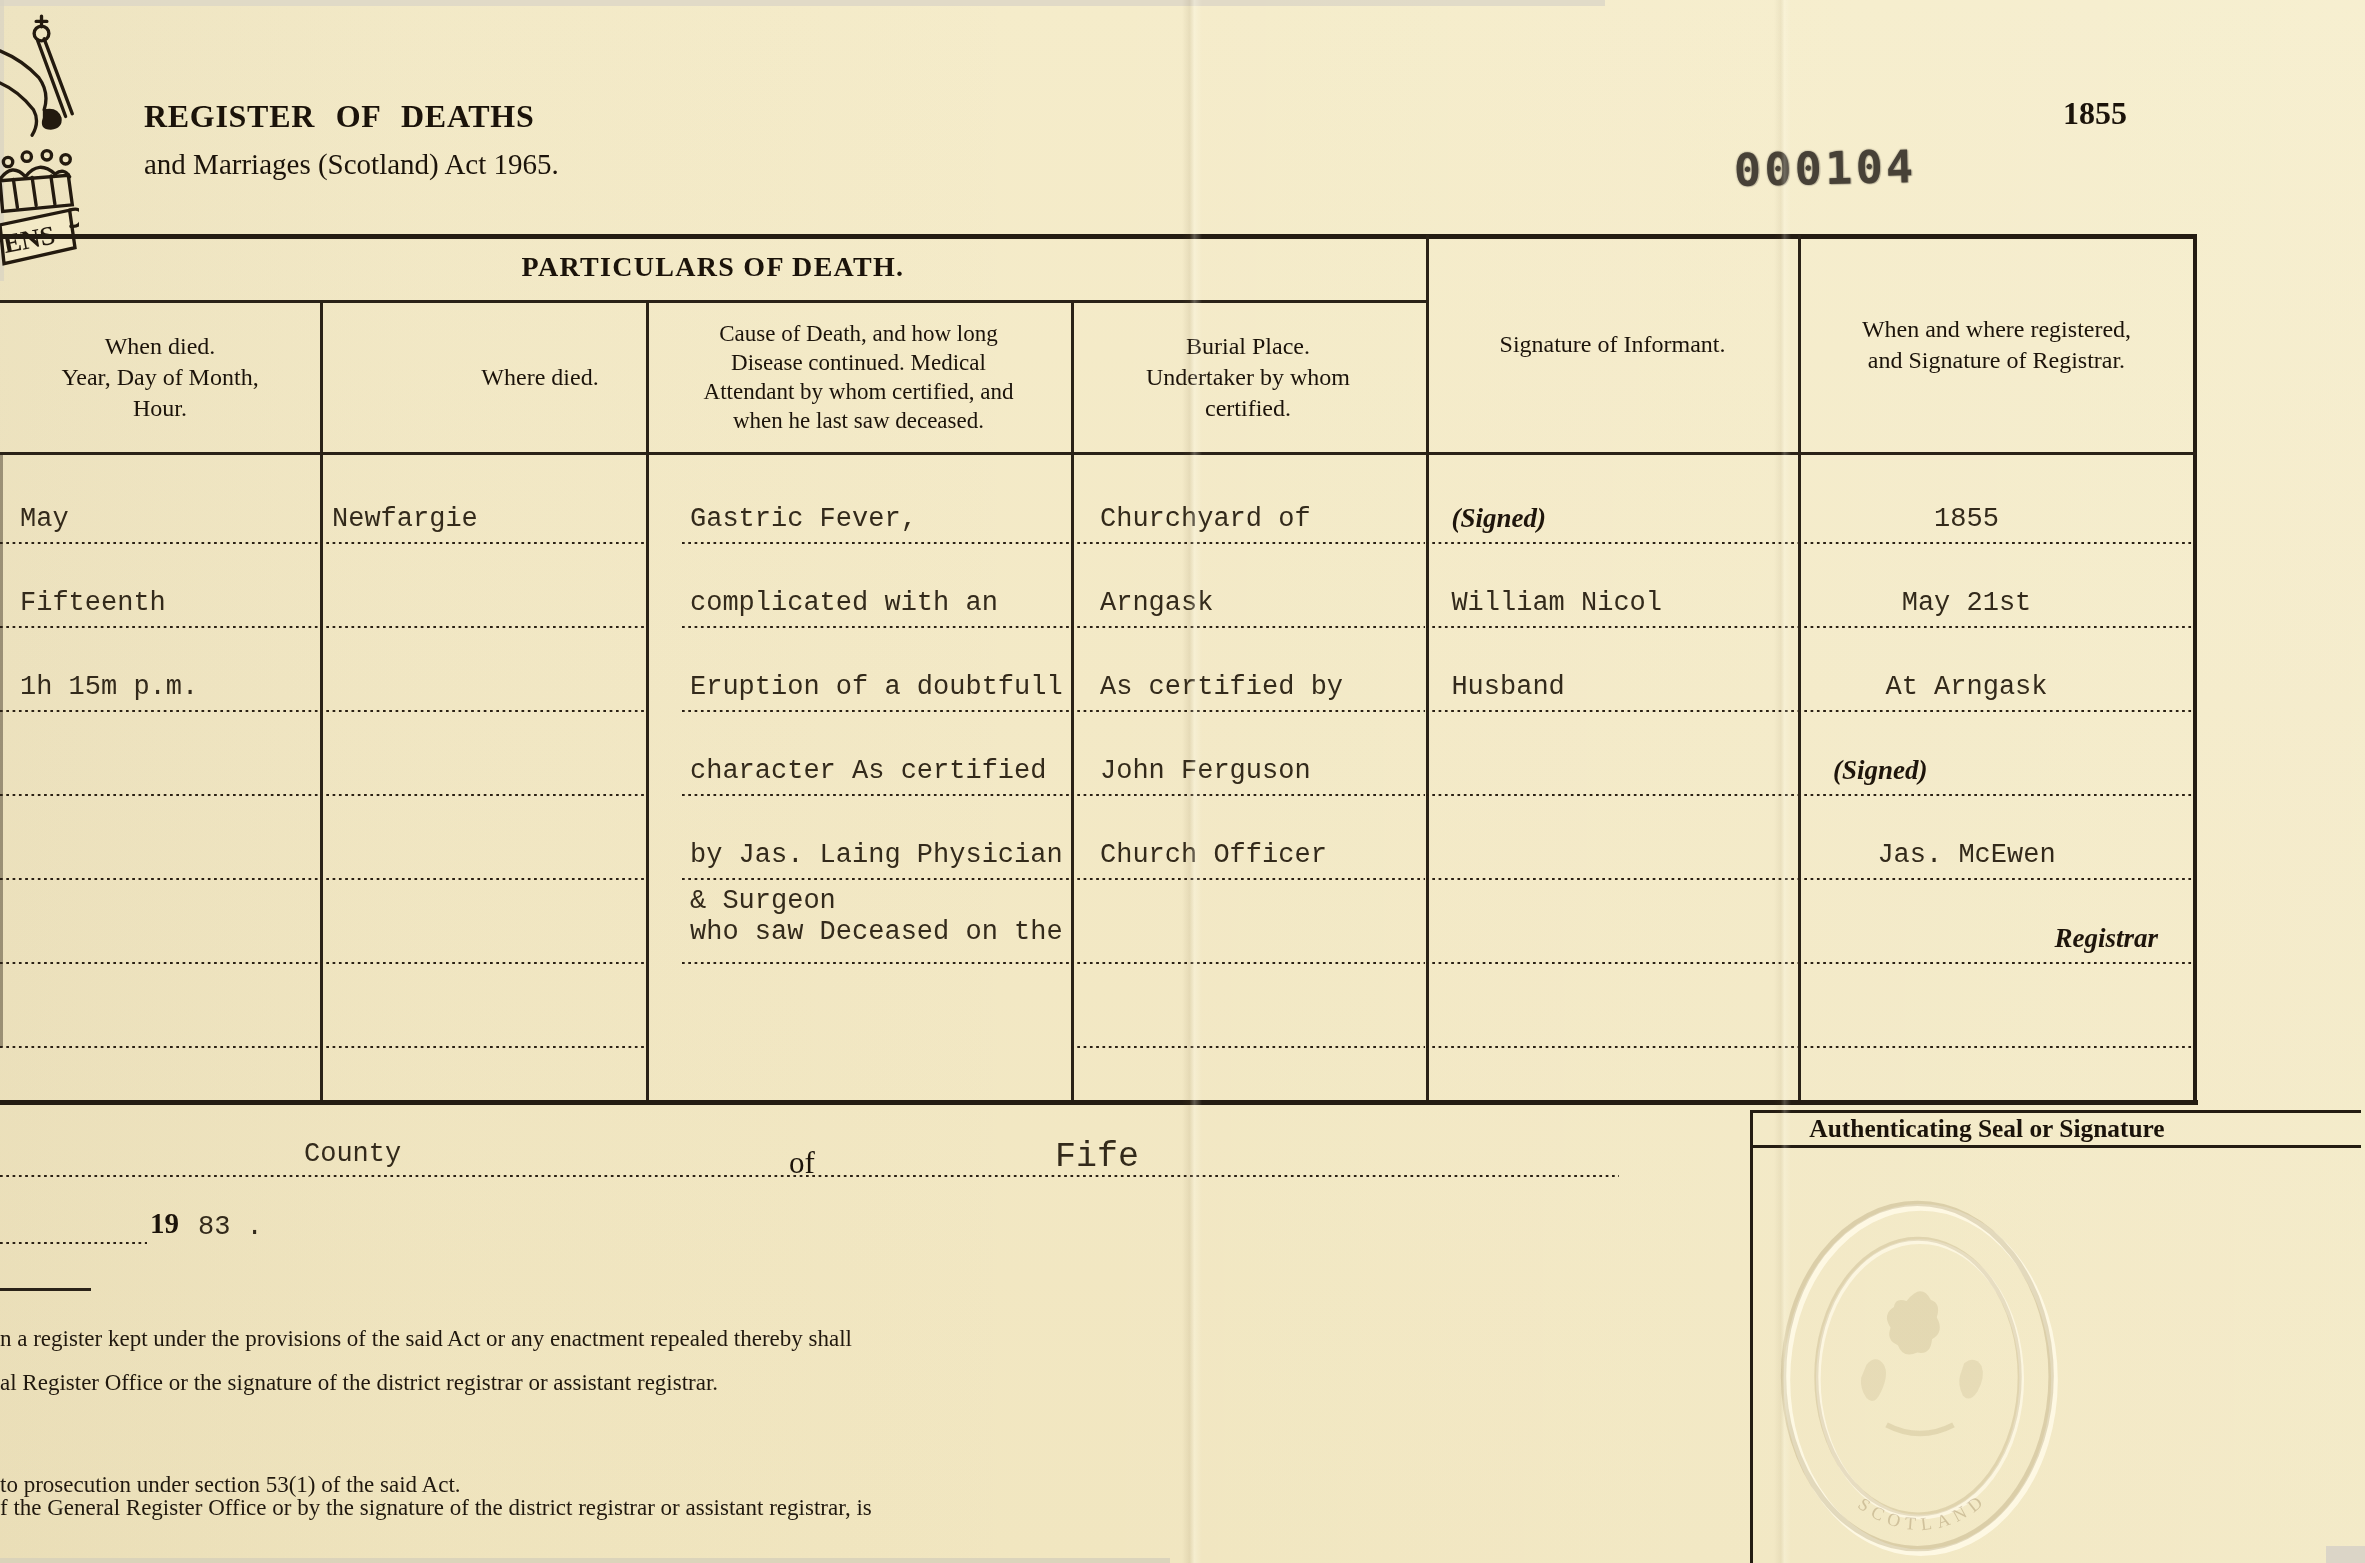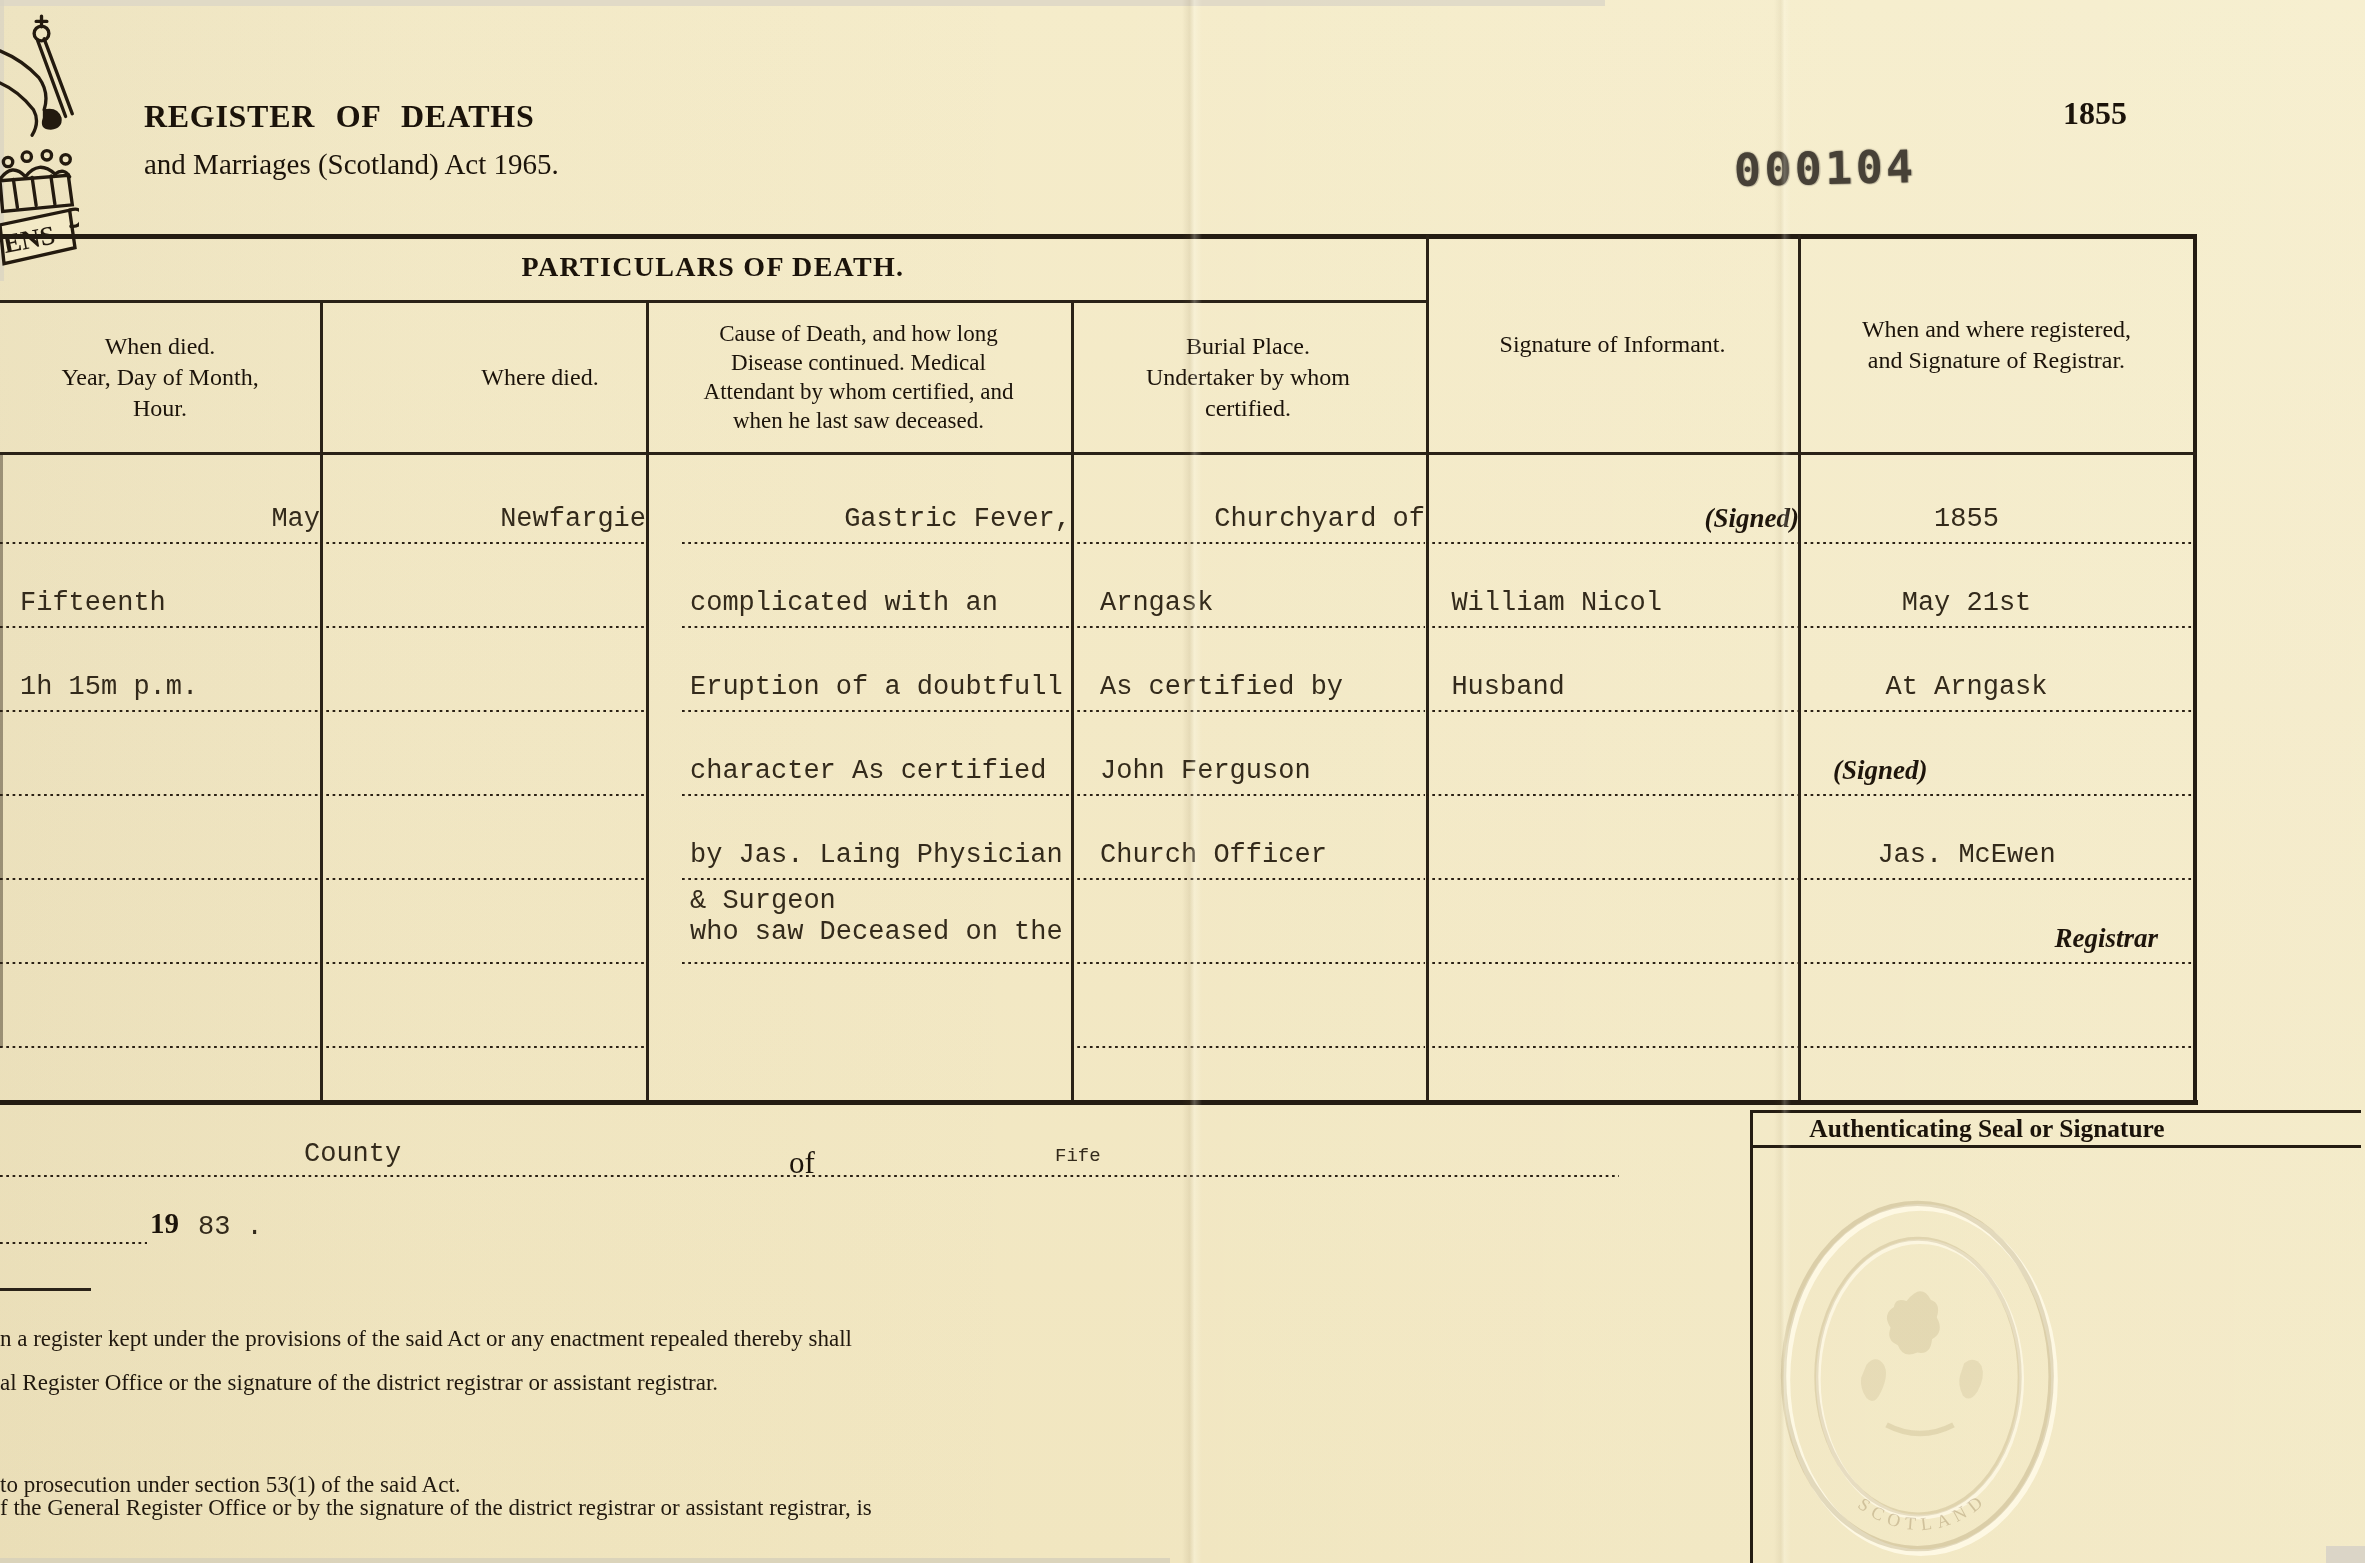--- a/index.html
+++ b/index.html
@@ -70,21 +70,21 @@
   
   .col{position:absolute;top:455px;}
   .c1{left:0;width:320px;}
   .c2{left:320px;width:326px;}
   .c3{left:646px;width:425px;}
   .c4{left:1071px;width:354px;}
   .c5{left:1426px;width:373px;}
   .c6{left:1798px;width:397px;}
   .slot{position:relative;height:84px;display:flex;align-items:flex-end;
     font-size:27px;padding-bottom:9.4px;box-sizing:border-box;}
-  .slot.first{height:88px;justify-content:flex-end;}
+  .slot.first{height:88px;}
   .slot::after{content:"";position:absolute;left:0;right:0;bottom:-2px;height:4px;
     background-image:radial-gradient(circle 1.5px at 1.7px 2px, #2a2014 95%, rgba(0,0,0,0));
     background-size:6.3px 4px;background-repeat:repeat-x;}
   .c1 .slot{padding-left:20px;}
   .c2 .slot{padding-left:12px;}
   .c3 .slot{padding-left:8px;margin-left:36px;}
   .c4 .slot{padding-left:29px;}
   .c5 .slot{padding-left:25.4px;}
   .c6 .slot{justify-content:center;padding-right:60px;}
   .c6 .slot.sig{justify-content:flex-start;padding-left:35px;padding-right:0;}
@@ -93,21 +93,21 @@
   .sig-italic{font-family:"Liberation Serif", serif;font-style:italic;font-weight:700;color:#1e150b;}
   .reg-italic{font-family:"Liberation Serif", serif;font-style:italic;font-weight:600;color:#1e150b;}
 
   
   .dots{height:4px;
     background-image:radial-gradient(circle 1.5px at 1.7px 2px, #2a2014 95%, rgba(0,0,0,0));
     background-size:6.3px 4px;background-repeat:repeat-x;}
   .county-dots{left:0;top:1174px;width:1619px;}
   .county-label{left:304px;top:1139px;font-size:27px;}
   .of-label{left:789px;top:1145px;font-size:31px;}
-  .county-value{left:1055px;top:1137px;font-size:19px;margin-top:8px;}
+  .county-value{left:1055px;top:1137px;font-size:35px;}
   .year-dots{left:0;top:1241px;width:147px;}
   .year-printed{left:150px;top:1207px;font-size:29px;font-weight:bold;}
   .year-typed{left:198px;top:1212px;font-size:27px;white-space:pre;}
   .short-rule{left:0;top:1288px;width:91px;height:2.7px;background:#2a2218;}
   .legal{left:0;font-size:23px;color:#20180e;white-space:nowrap;}
   .legal-1{top:1326px;}
   .legal-2{top:1370px;}
   .legal-3{top:1472px;}
   .legal-4{top:1495px;}
 

